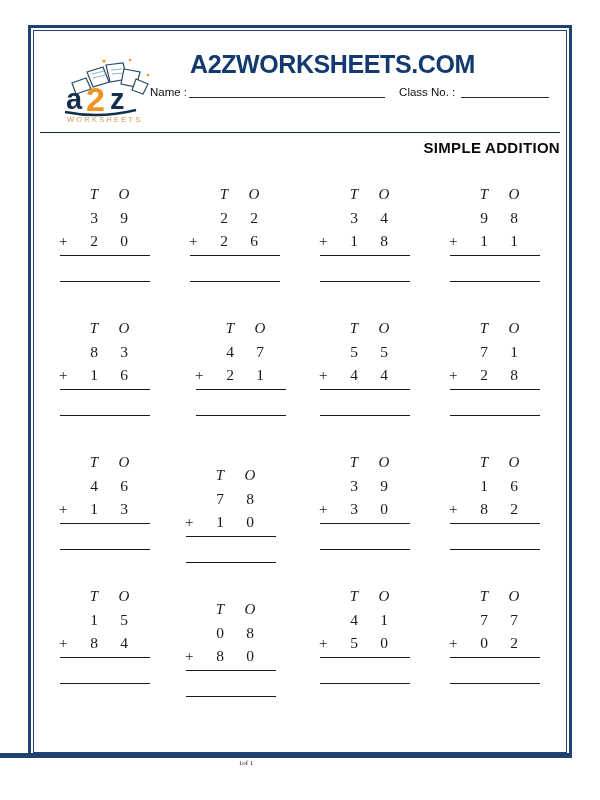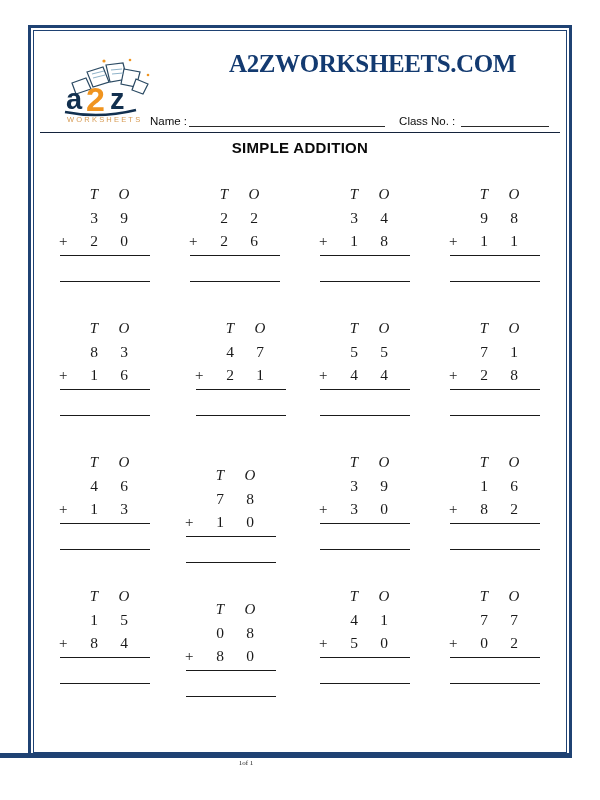--- a/index.html
+++ b/index.html
@@ -73,22 +73,21 @@
     width: 98px;
     height: 72px;
   }
   .logo svg { display: block; }
 
   .brand {
     position: absolute;
     left: 150px;
     top: 13px;
     width: 365px;
-    text-align: center;
-    font-family: Liberation Serif, serif;
+    font-family: Liberation Sans, sans-serif;
     font-weight: bold;
     font-size: 25px;
     letter-spacing: -0.4px;
     color: #133a70;
     white-space: nowrap;
   }
 
   .field-row {
     position: absolute;
     left: 110px;
@@ -100,42 +99,41 @@
     white-space: nowrap;
   }
   .field-row.row1 { top: 49px; }
   .field-row.row2 { top: 71px; }
 
   .fld-label {
     font-size: 11.5px;
     color: #0d0d0d;
     padding-right: 2px;
     flex: 0 0 auto;
-    margin-top: 29px;
   }
   .fld-line {
     border-bottom: 1px solid #2a2a2a;
     height: 11px;
     flex: 0 0 auto;
   }
   .ln-name    { width: 196px; }
   .ln-roll    { width: 88px;  margin-left: 4px; }
   .ln-class   { width: 80px;  margin-left: 4px; }
   .ln-section { width: 72px;  margin-left: 4px; }
   .ln-date    { width: 90px;  margin-left: 4px; }
   .gap-lg { width: 14px; flex: 0 0 auto; }
   .gap-md { width: 12px; flex: 0 0 auto; }
 
   
   .sheet-title {
     position: absolute;
     left: 40px;
     top: 139px;
     width: 520px;
-    text-align: center;
+    text-align: right;
     font-family: "Liberation Sans", sans-serif;
     font-weight: bold;
     font-size: 15px;
     letter-spacing: 0.3px;
     color: #0a0a0a;
   }
 
   
   .grid {
     position: absolute;

